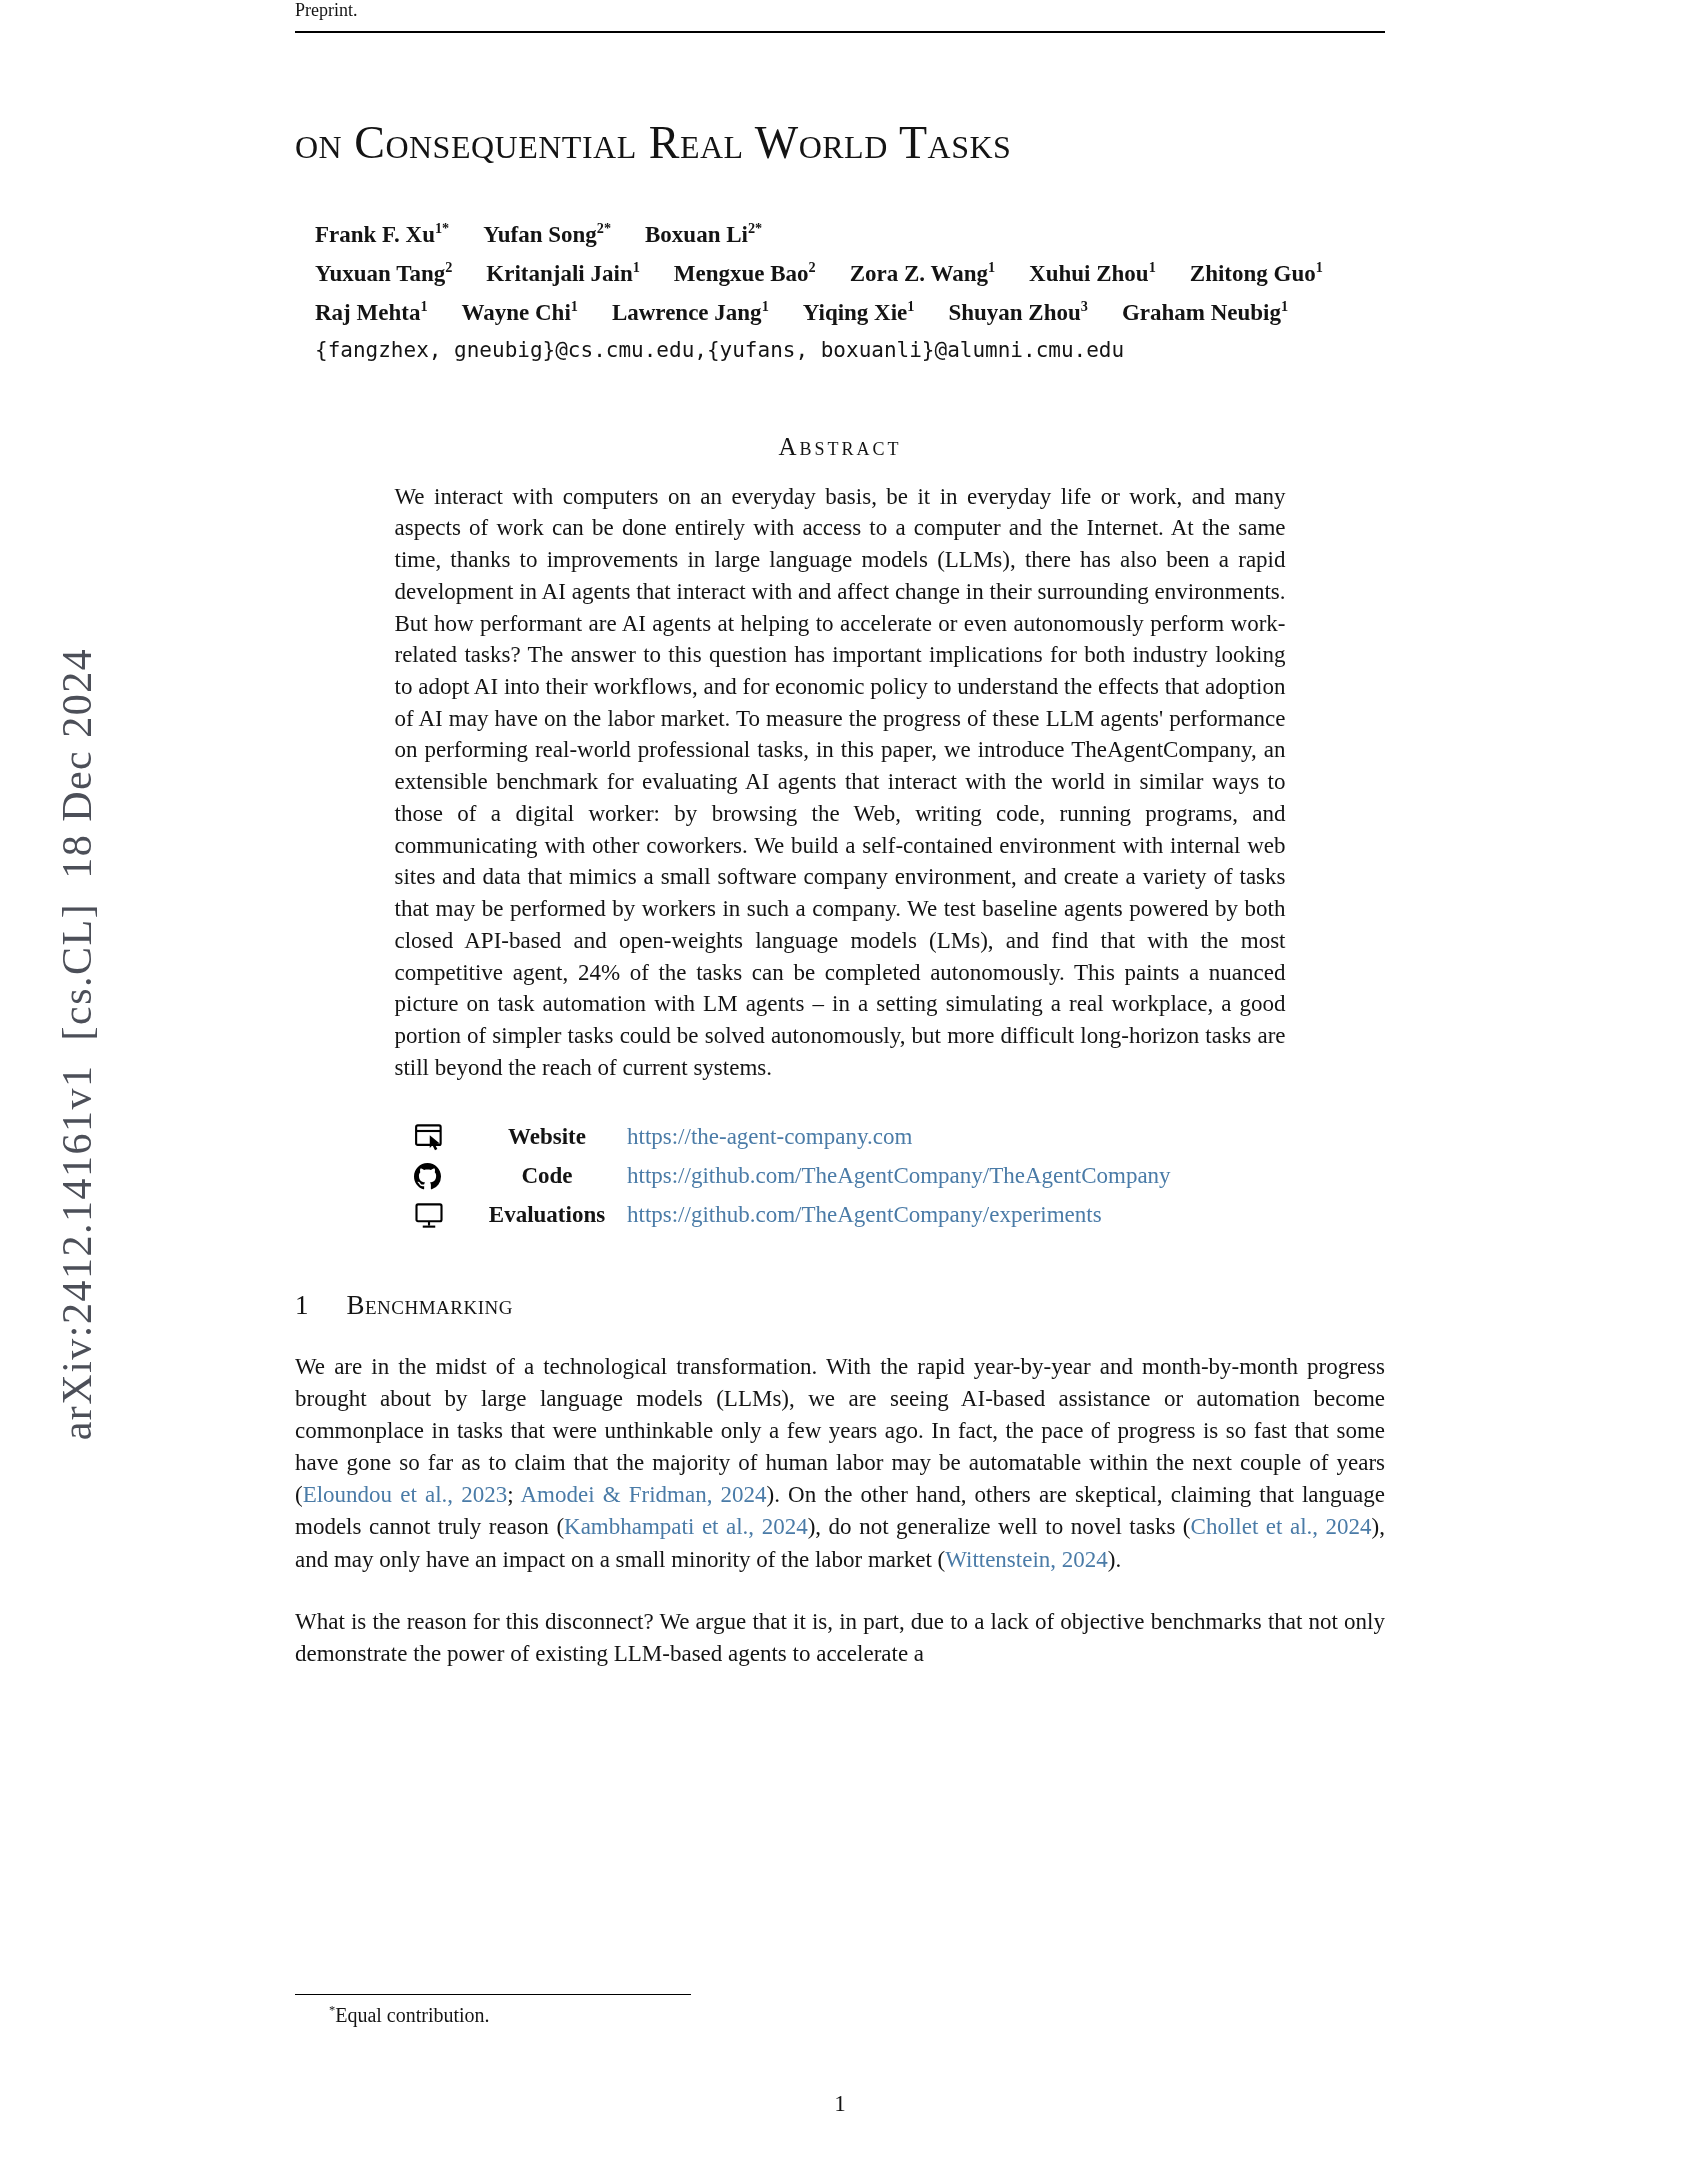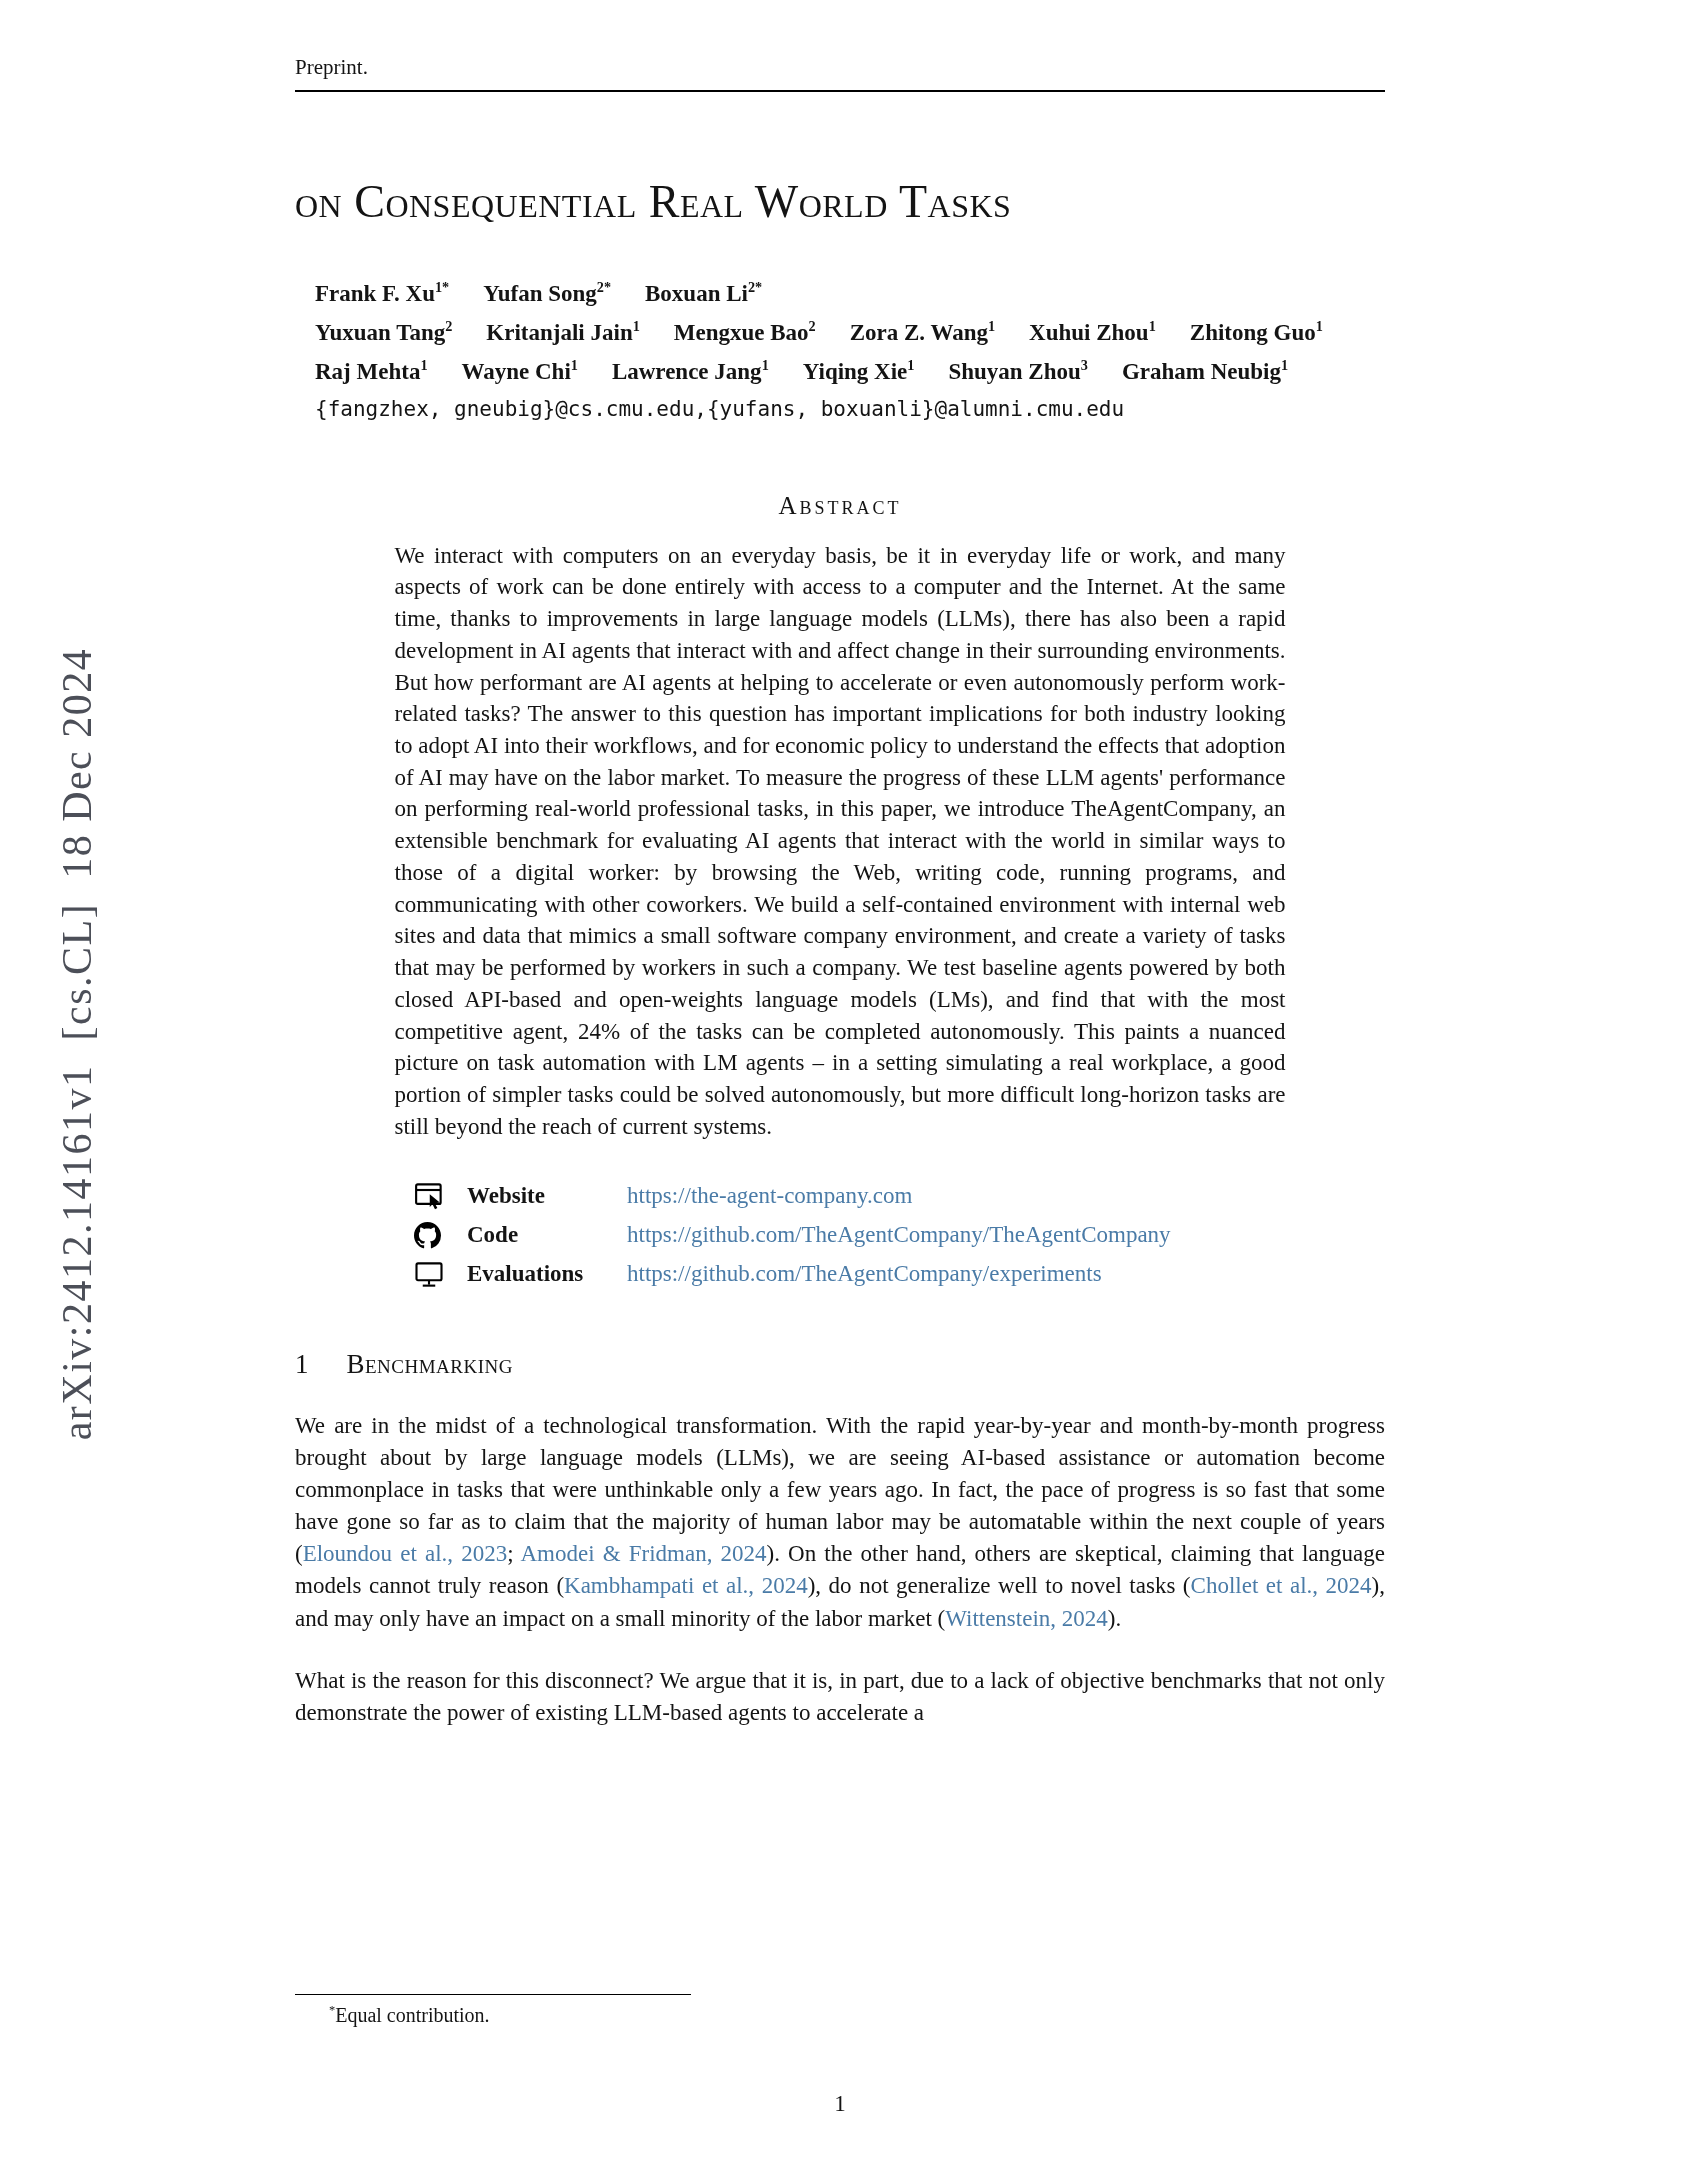--- a/index.html
+++ b/index.html
@@ -7,21 +7,21 @@
     position: relative;
     width: 1683px;
     height: 2178px;
     background: #ffffff;
     overflow: hidden;
     font-family: "Liberation Serif", "DejaVu Serif", serif;
     color: #141414;
   }
   .content { width: 1090px; margin-left: 295px; }
 
-  .preprint { padding-top: 55px; font-size: 21px; }
+  .preprint { font-size: 18px; }
   .header-rule { border: none; border-top: 2px solid #000; margin: 10px 0 0 0; }
 
   .paper-title {
     margin-top: 77px;
     font-size: 46px;
     line-height: 1.42;
     font-variant: small-caps;
     letter-spacing: 0.5px;
     font-weight: normal;
   }
@@ -46,21 +46,21 @@
   }
   .abstract-body {
     width: 891px;
     margin: 20px auto 8px auto;
     text-align: justify;
     font-size: 23px;
     line-height: 1.38;
   }
 
   .resources { margin-top: 34px; margin-left: 119px; font-size: 23px; }
-  .resource-row { display: flex; align-items: center; height: 39px; }
+  .resource-row { display: flex; align-items: center; height: 39px; text-align: center; }
   .res-icon { width: 53px; display: flex; align-items: center; }
   .res-icon svg { display: block; }
   .res-label { width: 160px; font-weight: bold; }
   .res-url { color: var(--link, #4a7ba7); text-decoration: none; }
 
   .section-heading { margin-top: 55px; font-size: 27px; }
   .section-number { display: inline-block; margin-right: 38px; }
   .section-title-text { font-variant: small-caps; letter-spacing: 0.5px; }
 
   .para { margin-top: 30px; text-align: justify; font-size: 23px; line-height: 1.4; }

